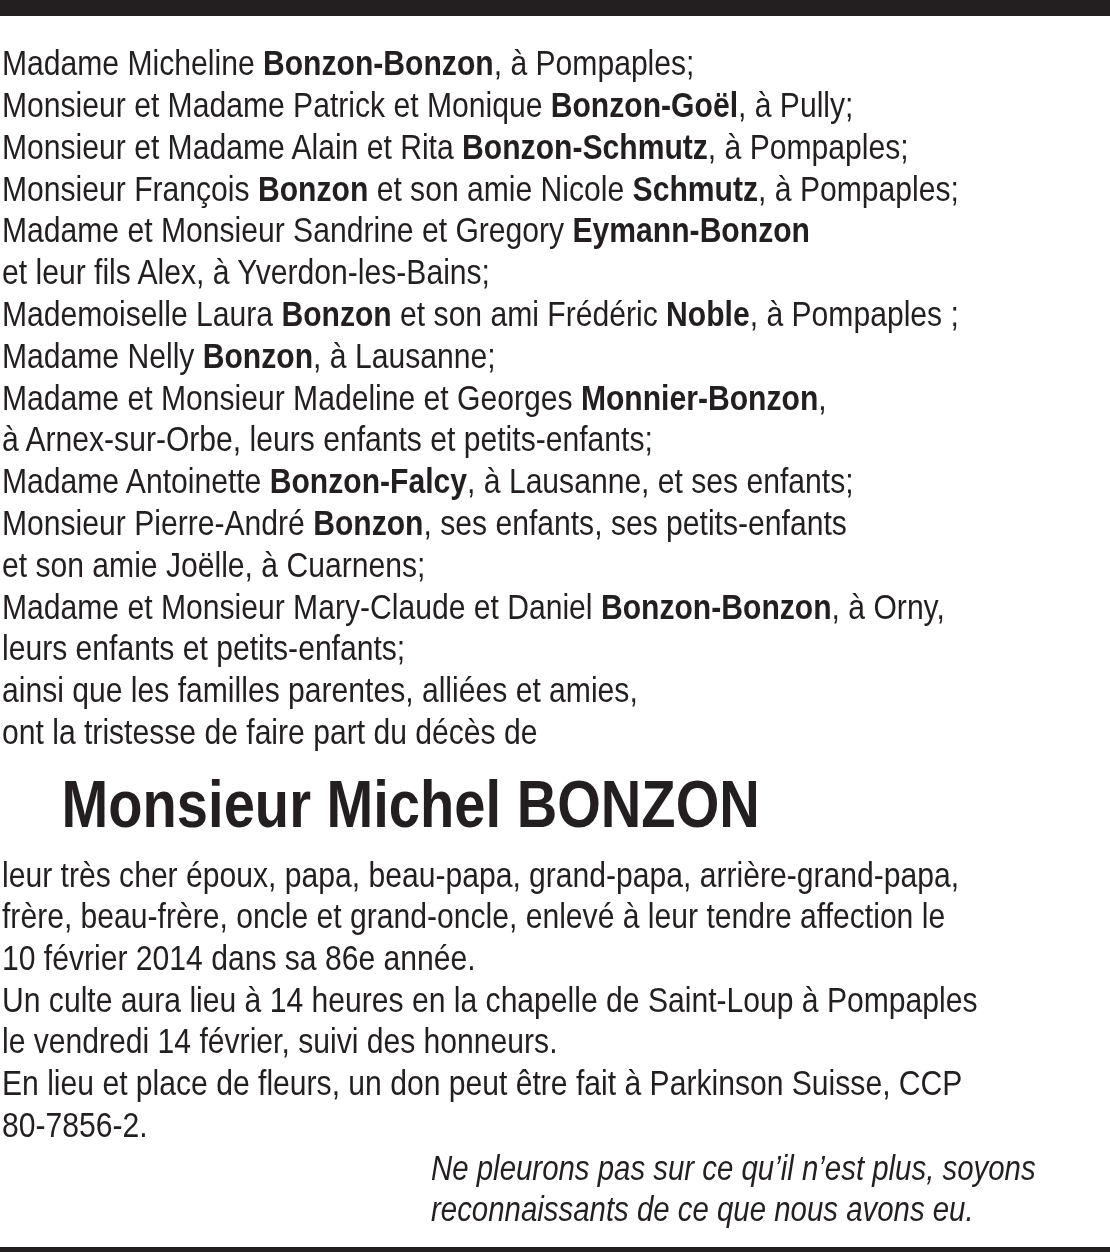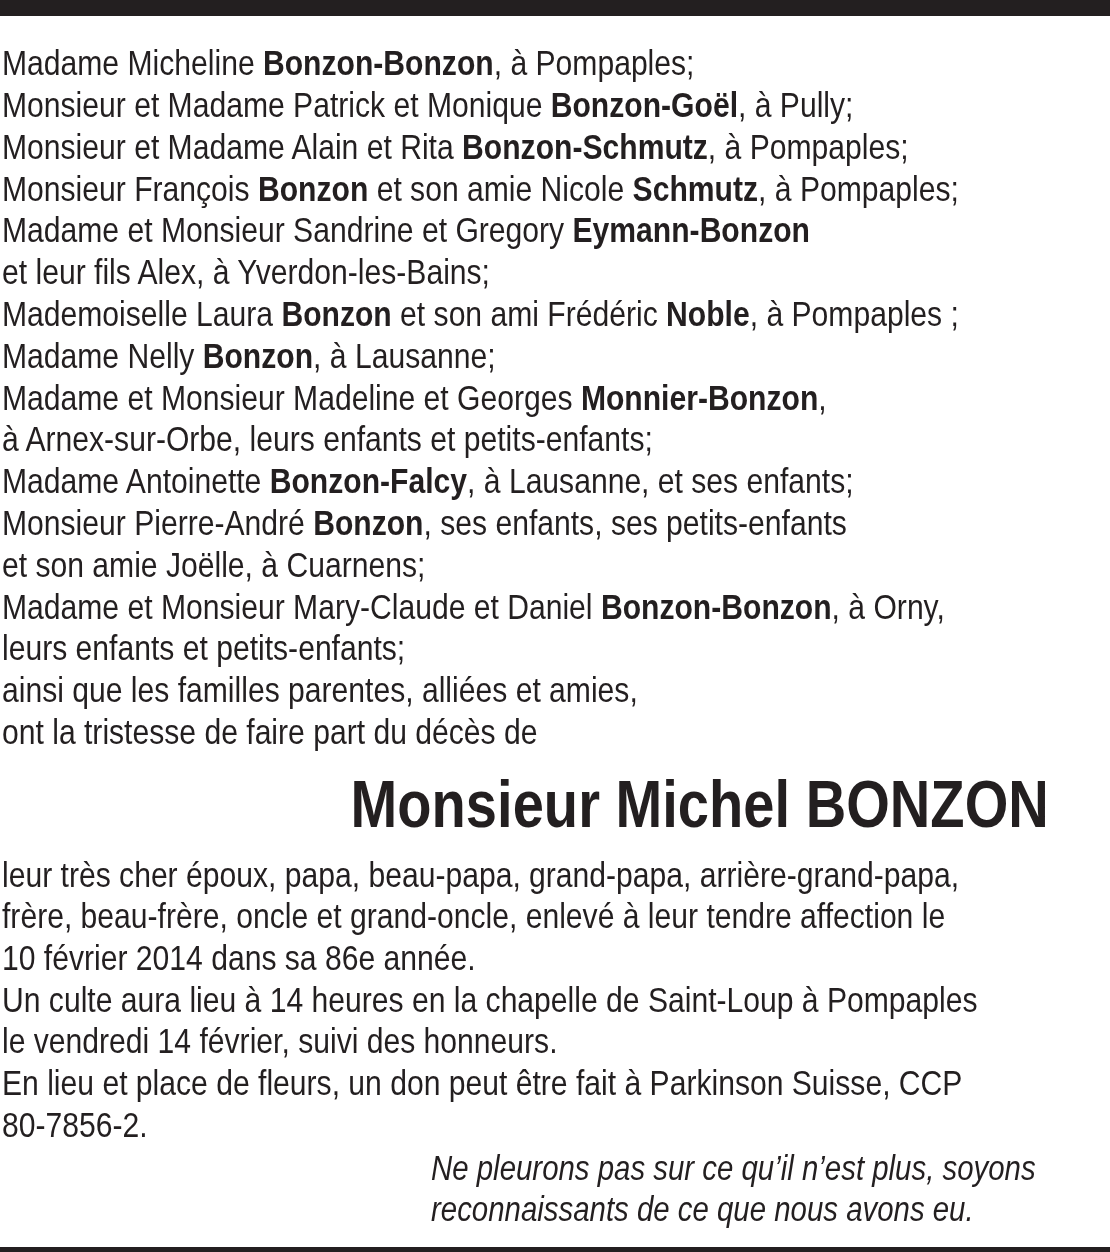--- a/index.html
+++ b/index.html
@@ -6,21 +6,21 @@
   body { width: 1110px; height: 1252px; position: relative; overflow: hidden; color: #231f20; }
   .top-bar { position: absolute; left: 0; top: 0; width: 1110px; height: 16px; background: #231f20; }
   .bottom-bar { position: absolute; left: 0; top: 1247px; width: 1110px; height: 5px; background: #231f20; }
   .line {
     position: absolute; left: 2px; white-space: nowrap;
     font-family: "Liberation Sans", sans-serif; font-size: 35px; line-height: 42px;
     transform-origin: 0 0; transform: scaleX(0.86);
   }
   .line b { font-weight: bold; }
   .title {
-    position: absolute; left: 0; width: 1110px; top: 766px; text-align: right;
+    position: absolute; left: 0; width: 1110px; top: 766px; text-align: left;
     font-family: "Liberation Sans", sans-serif; font-weight: bold; font-size: 66px; line-height: 76px;
   }
   .title span { display: inline-block; transform: scaleX(0.85); transform-origin: 50% 0; }
   .quote {
     position: absolute; left: 431px; white-space: nowrap;
     font-family: "Liberation Sans", sans-serif; font-style: italic; font-size: 35px; line-height: 40px;
     transform-origin: 0 0; transform: scaleX(0.84);
   }
 </style>
 </head>

